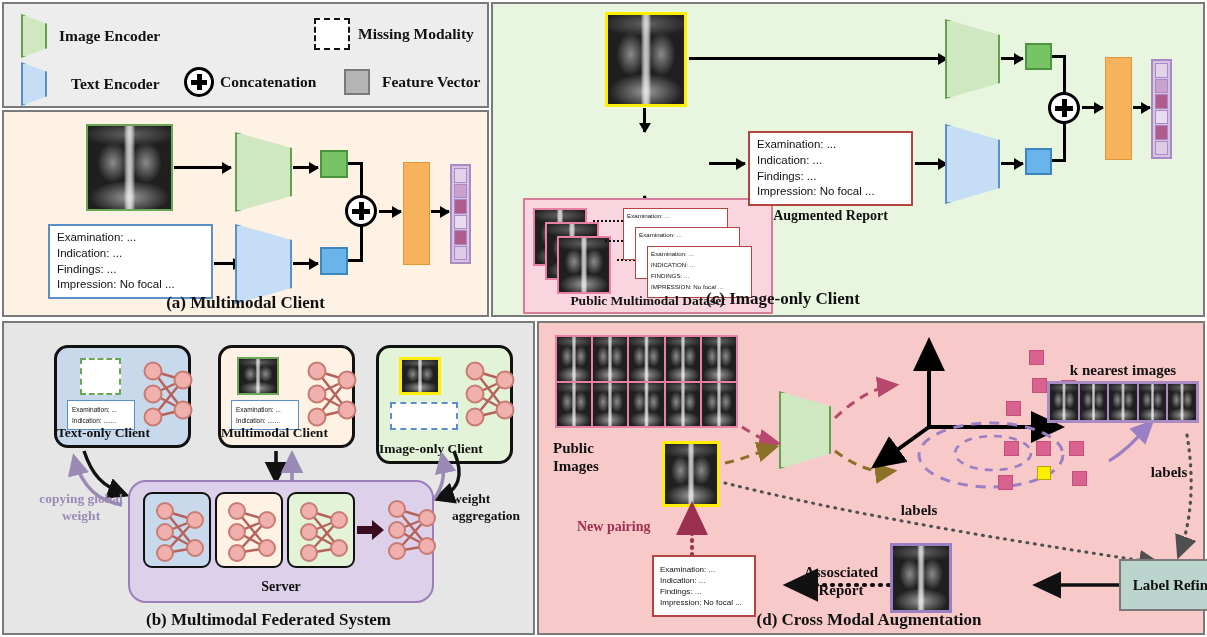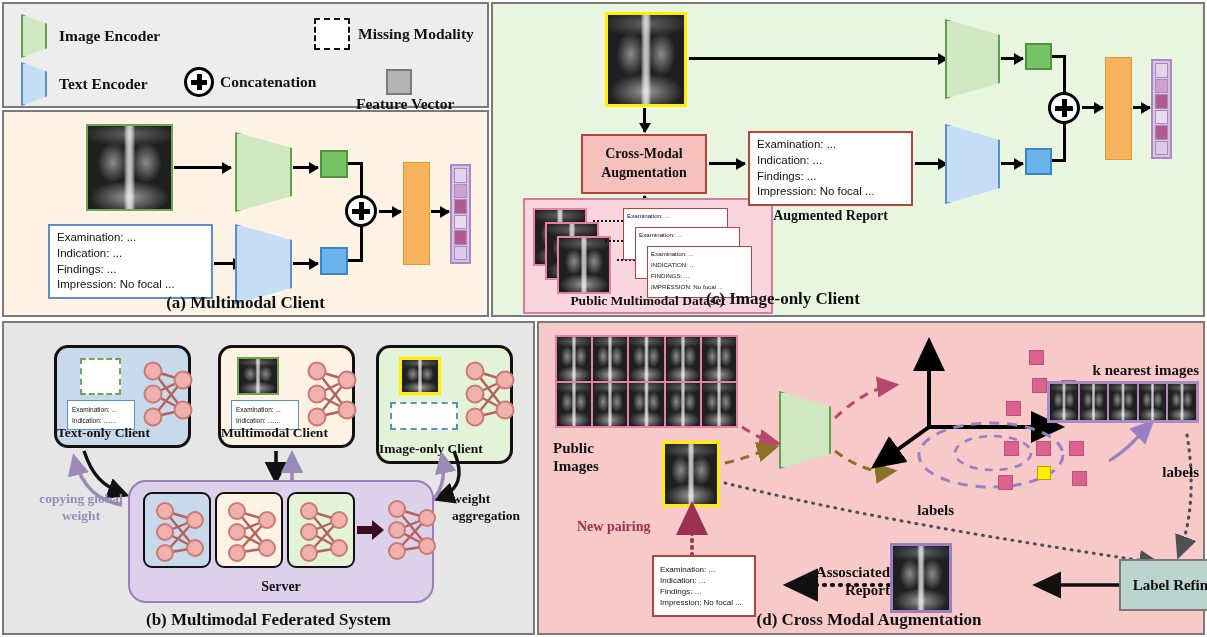--- a/index.html
+++ b/index.html
@@ -201,21 +201,21 @@
   .knn-strip .cell { background: #0d0d0d; position: relative; overflow: hidden; }
   .lr-box {
     position: absolute; background: #bcd4ce; border: 2px solid #7a7a7a;
     display: flex; align-items: center; justify-content: center;
     font-weight: bold; font-size: 15px; color: #111;
   }
   .dsq { position: absolute; background: #d9628f; border: 1px solid #c24f7c; }
   .ysq { position: absolute; background: #ffee00; border: 1.5px solid #b3a400; }
   .lbl-pink { position: absolute; color: #9c3050; font-weight: bold; font-size: 14px; }
   .lbl-pur  { position: absolute; color: #8a6fae; font-weight: bold; font-size: 14px; line-height: 1.25; text-align: center;}
-  .lbl-blk  { position: absolute; color: #111; font-weight: bold; font-size: 14px; line-height: 1.2; text-align: right;}
+  .lbl-blk  { position: absolute; color: #111; font-weight: bold; font-size: 14px; line-height: 1.2; text-align: center;}
   svg { position: absolute; overflow: visible; }
 </style>
 </head>
 <body>
 
 <div class="root">
 
   <div class="panel" id="legend">
 
     <div class="legend-row" style="left:17px; top:10px;">
@@ -224,29 +224,29 @@
     </div>
 
 
     <div class="legend-row" style="left:310px; top:14px;">
       <div class="sw-dashed"></div>
       <span class="legend-label" style="margin-left:8px;">Missing Modality</span>
     </div>
 
     <div class="legend-row" style="left:17px; top:58px;">
       <div class="trap-blue"></div>
-      <span class="legend-label" style="margin-left:12px;">Text Encoder</span>
+      <span class="legend-label" style="margin-left:24px;">Text Encoder</span>
     </div>
 
     <div class="legend-row" style="left:180px; top:63px;">
       <div class="plus-ico"></div>
       <span class="legend-label" style="margin-left:6px;">Concatenation</span>
     </div>
 
-    <div class="legend-row" style="left:340px; top:65px;flex-direction:column;">
+    <div class="legend-row" style="left:340px; top:65px;">
       <div class="sw-gray"></div>
       <span class="legend-label" style="margin-left:12px;">Feature Vector</span>
     </div>
   </div>
 
   <div class="panel" id="panelA">
 
     <div class="xray" style="left:82px; top:12px; width:87px; height:87px;">
       <div class="xray-in"></div>
     </div>
@@ -494,26 +494,20 @@
   <div class="panel" id="panelC">
 
     <div class="xray" style="left:112px; top:8px; width:82px; height:95px; border:3px solid #ffee00;">
       <div class="xray-in"></div>
     </div>
 
     <div class="arw" style="left:196px; top:53px; width:258px;"></div>
 
     <div class="arw-d" style="left:150px; top:104px; height:24px;"></div>
 
-    <div class="cma-box" style="left:88px; top:130px; width:126px; height:60px;">
-      <div>
-        <div>Cross-Modal</div>
-        <div>Augmentation</div>
-      </div>
-    </div>
 
     <div class="arw-u" style="left:150px; top:192px; height:22px;"></div>
 
     <div class="pmd-box" style="left:30px; top:194px; width:250px; height:116px;">
       <div class="xray" style="left:8px; top:8px; width:54px; height:58px; border:2px solid #e87fa4;">
           <div class="xray-in"></div>
         </div>
       <div class="xray" style="left:20px; top:22px; width:54px; height:58px; border:2px solid #e87fa4;">
           <div class="xray-in"></div>
         </div>

